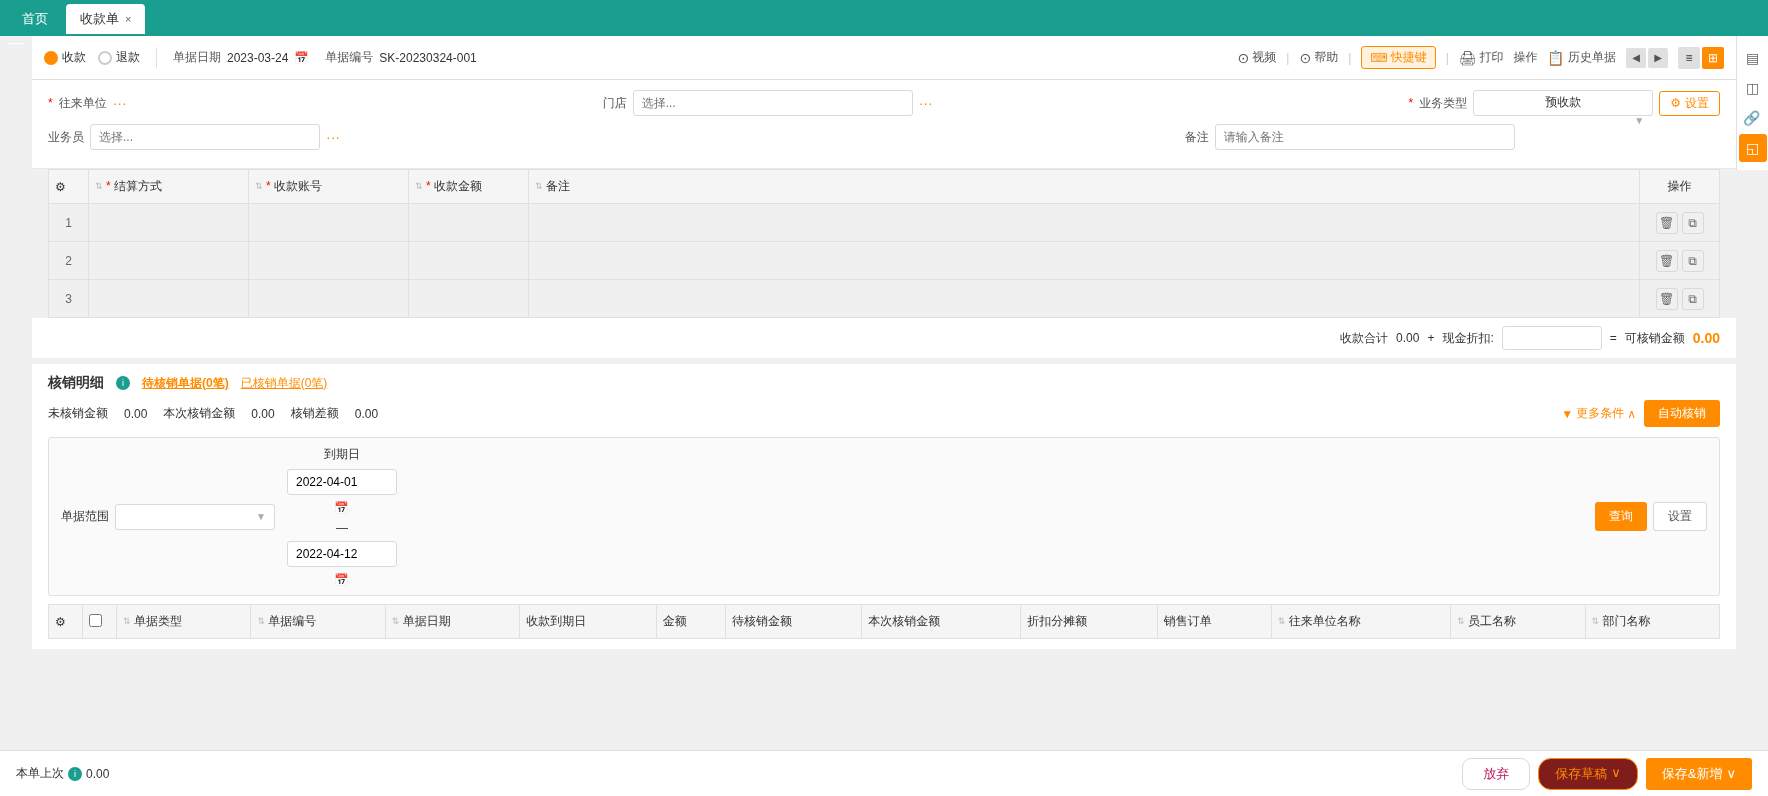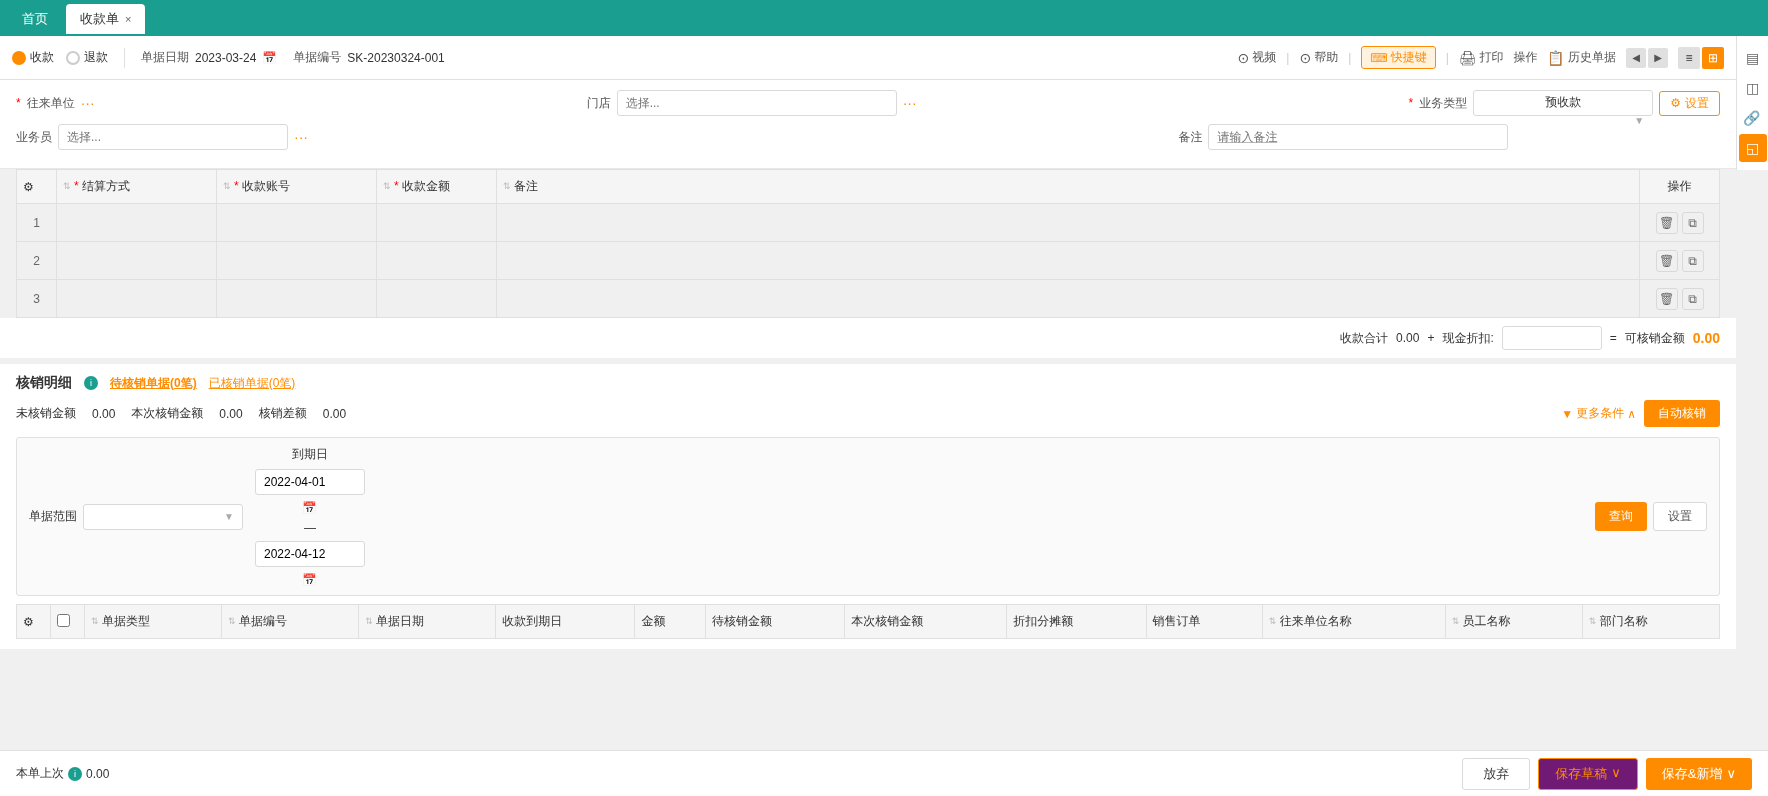--- a/index.html
+++ b/index.html
@@ -104,30 +104,30 @@
     .btn-setting2 { background: #fff; border: 1px solid #d9d9d9; color: #555; border-radius: 3px; padding: 5px 14px; cursor: pointer; font-size: 12px; }
 
     
     .bottom-table { width: 100%; border-collapse: collapse; font-size: 12px; }
     .bottom-table th { padding: 8px 6px; text-align: left; border: 1px solid #e0e0e0; background: #f5f5f5; font-weight: normal; white-space: nowrap; }
 
     
     .footer { display: flex; align-items: center; justify-content: space-between; background: #fff; border-top: 1px solid #e0e0e0; padding: 8px 16px; height: 46px; position: fixed; bottom: 0; left: 0; right: 0; }
     .footer-left { font-size: 12px; color: #333; display: flex; align-items: center; gap: 4px; }
     .footer-right { display: flex; gap: 8px; }
-    .btn-abandon { background: #fff; border: 1px solid #d9d9d9; color: #404040; border-radius: 3px; padding: 6px 20px; cursor: pointer; font-size: 13px; }
-    .btn-save-draft { background: #701a75; border: 1px solid #ff8c00; color: #ff8c00; border-radius: 3px; padding: 6px 16px; cursor: pointer; font-size: 13px; display: flex; align-items: flex-start; gap: 4px; }
+    .btn-abandon { background: #fff; border: 1px solid #d9d9d9; color: #be185d; border-radius: 9px; padding: 6px 20px; cursor: pointer; font-size: 13px; }
+    .btn-save-draft { background: #7f1d1d; border: 1px solid #ff8c00; color: #ff8c00; border-radius: 13px; padding: 6px 16px; cursor: pointer; font-size: 13px; display: flex; align-items: flex-start; gap: 4px; }
     .btn-save-new { background: #ff8c00; border: none; color: #fff; border-radius: 3px; padding: 6px 16px; cursor: pointer; font-size: 13px; display: flex; align-items: center; gap: 4px; }
 
     
     .right-sidebar { position: fixed; right: 0; top: 36px; width: 32px; background: #fff; border-left: 1px solid #e0e0e0; display: flex; flex-direction: column; align-items: center; padding: 8px 0; gap: 2px; z-index: 100; }
     .sidebar-icon { width: 28px; height: 28px; display: flex; align-items: center; justify-content: center; cursor: pointer; color: #666; font-size: 14px; border-radius: 3px; }
     .sidebar-icon.active { background: #ff8c00; color: #fff; }
 
-    .page-content { height: 750px; overflow-y: auto; padding-right: 32px; padding-bottom: 46px; }
+    .page-content { height: 750px; overflow-y: auto; padding-right: 32px; padding-bottom: 46px; padding-left: 32px; }
 
     .chevron-down { font-size: 10px; color: #aaa; }
     .sort-arrows { font-size: 9px; color: #bbb; display: inline-flex; flex-direction: column; line-height: 1; vertical-align: middle; }
     .filter-chevron { font-size: 10px; color: #aaa; }
     .info-circle { width: 14px; height: 14px; border-radius: 50%; background: #1a9e8f; color: #fff; font-size: 9px; display: inline-flex; align-items: center; justify-content: center; cursor: pointer; vertical-align: middle; }
     .checkbox-cell { width: 30px; text-align: center; }
     input[type="checkbox"] { cursor: pointer; }
   </style>
 </head>
 <body>
@@ -253,21 +253,21 @@
       <label class="field-label">业务员</label>
       <input class="field-input" style="width: 230px;" placeholder="选择...">
       <span class="field-more">···</span>
     </div>
     <div style="flex:0.3;"></div>
 
     <div style="flex:0.5;"></div>
 
     <div class="form-field">
       <label class="field-label">备注</label>
-      <input class="field-text" style="width: 300px; border: 1px solid rgb(217, 217, 217); border-radius: 3px; padding: 3px 8px; height: 26px; color: rgb(187, 187, 187); text-decoration: underline;" placeholder="请输入备注">
+      <input class="field-text" style="width: 300px; border: 1px solid rgb(217, 217, 217); border-radius: 3px; padding: 3px 8px; height: 26px; color: rgb(187, 187, 187);" placeholder="请输入备注">
     </div>
   </div>
 </div>
 
 <div class="table-section">
   <table class="data-table">
     <thead>
       <tr>
         <th style="width:40px;">
           <span>⚙</span>

